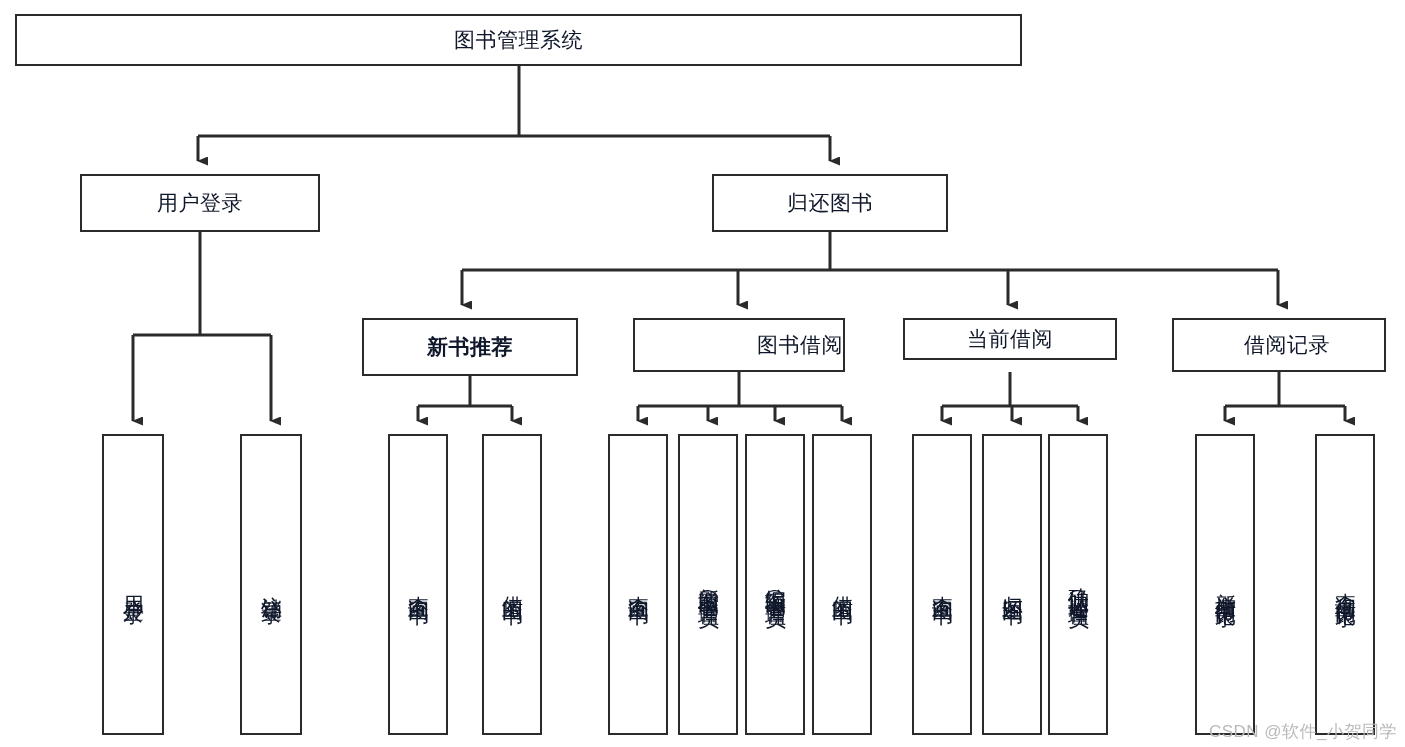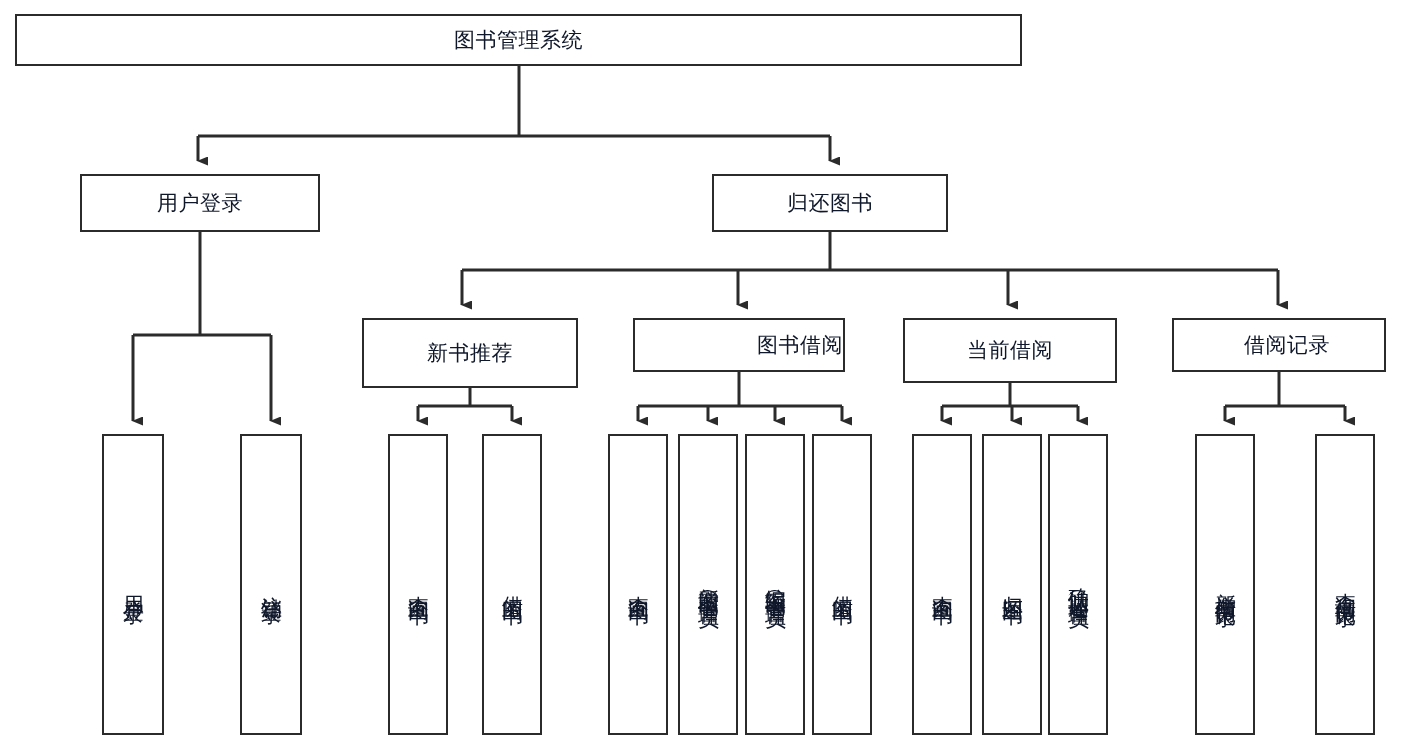--- a/index.html
+++ b/index.html
@@ -112,27 +112,27 @@
   <div id="node-layer">
       <div class="node-box" style="left: 15px; top: 14px; width: 1007px; height: 52px;">
         <span class="node-label">图书管理系统</span>
       </div>
       <div class="node-box" style="left: 80px; top: 174px; width: 240px; height: 58px;">
         <span class="node-label">用户登录</span>
       </div>
       <div class="node-box" style="left: 712px; top: 174px; width: 236px; height: 58px;">
         <span class="node-label">归还图书</span>
       </div>
-      <div class="node-box" style="left: 362px; top: 318px; width: 216px; height: 70px;">
+      <div class="node-box" style="left: 362px; top: 318px; width: 216px; height: 58px; font-weight: bold;">
         <span class="node-label">新书推荐</span>
       </div>
       <div class="node-box" style="left: 633px; top: 318px; width: 212px; height: 54px; justify-content: flex-end;">
         <span class="node-label">图书借阅</span>
       </div>
-      <div class="node-box" style="left: 903px; top: 318px; width: 214px; height: 65px;">
+      <div class="node-box" style="left: 903px; top: 318px; width: 214px; height: 42px;">
         <span class="node-label">当前借阅</span>
       </div>
       <div class="node-box" style="left: 1172px; top: 318px; width: 214px; height: 54px; padding-left: 16px;">
         <span class="node-label">借阅记录</span>
       </div>
       <div class="node-box vertical" style="left: 102px; top: 434px; width: 62px; height: 301px;">
         <span class="node-label">用户登录</span>
       </div>
       <div class="node-box vertical" style="left: 240px; top: 434px; width: 62px; height: 301px;">
         <span class="node-label">注销登录</span>
@@ -165,13 +165,14 @@
         <span class="node-label">确认归还（管理员）</span>
       </div>
       <div class="node-box vertical" style="left: 1195px; top: 434px; width: 60px; height: 301px;">
         <span class="node-label">新增借阅记录</span>
       </div>
       <div class="node-box vertical" style="left: 1315px; top: 434px; width: 60px; height: 301px;">
         <span class="node-label">查询借阅记录</span>
       </div>
     </div>
 
+  <div class="watermark">CSDN @软件_小贺同学</div>
 </div>
 
 </body></html>

